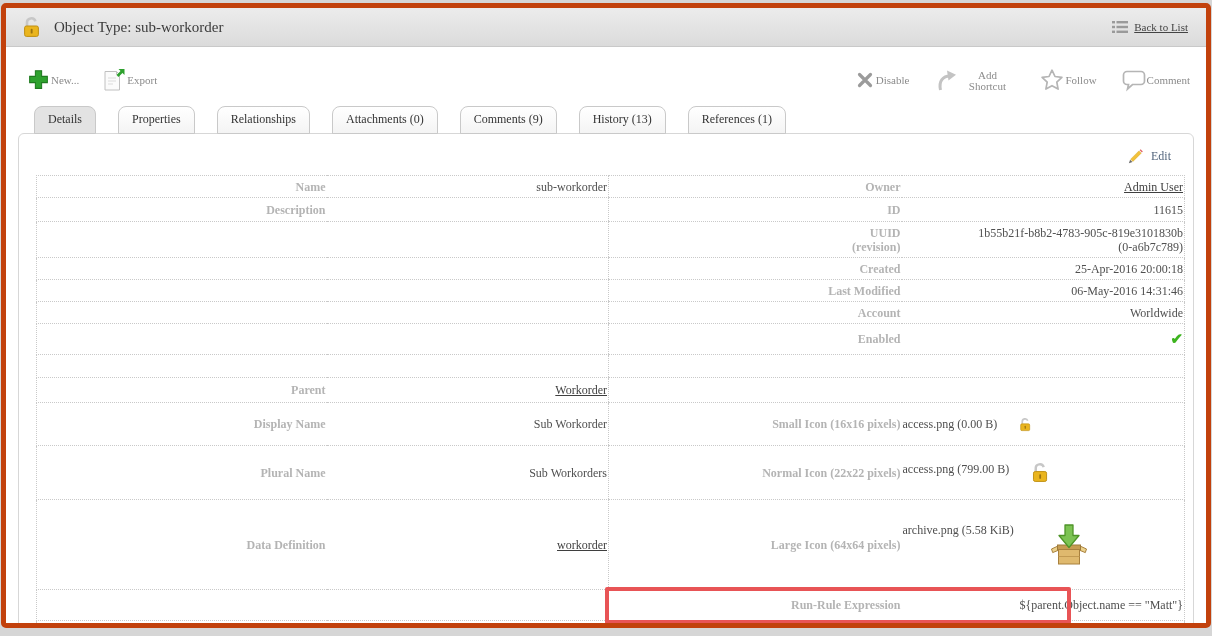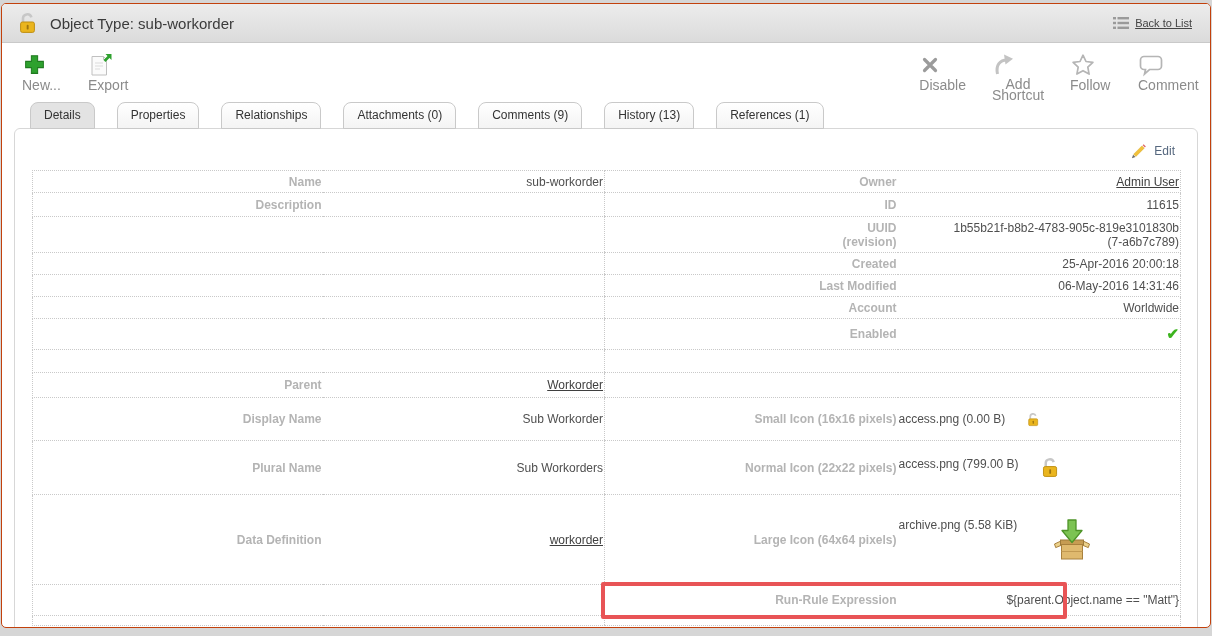--- a/index.html
+++ b/index.html
@@ -7,46 +7,47 @@
   body {
     width:1212px; height:636px;
     background:#d6d6d6;
     font-family:"Liberation Sans", sans-serif;
     -webkit-font-smoothing:antialiased;
   }
   .app {
     margin:3px 1px 0 1px;
     height:625px;
     background:#fff;
-    border:1px solid #c2410c;
+    border:5px solid #c2410c;
     border-radius:5px;
     overflow:hidden;
     position:relative;
+    font-family:Liberation Serif, serif;
   }
   
   .hdr {
     height:39px;
     background:linear-gradient(#ececec,#dbdbdb);
     border-bottom:1px solid #c9c9c9;
     display:flex; align-items:center;
     padding:0 18px 0 16px;
   }
   .hdr-title { font-size:15px; color:#3b3b3b; margin-left:12px; flex:1; }
   .back-link { display:flex; align-items:flex-start; gap:6px; font-size:11px; color:#444; cursor:pointer; }
   .back-link span { text-decoration:underline; }
   
   .toolbar {
     display:flex; justify-content:space-between;
     padding:8px 16px 2px 20px; height:59px;
   }
   .tb-group { display:flex; gap:22px; }
   .tb-group.right { gap:24px; }
   .tb-btn {
-    display:flex; flex-direction:column; align-items:flex-start;
-    font-size:14px; color:#8b8b8b; cursor:pointer; min-width:44px;
+    display:flex; flex-direction:row; align-items:center;
+    font-size:11px; color:#8b8b8b; cursor:pointer; min-width:44px;
   }
   .tb-btn .ic { height:27px; display:flex; align-items:center; justify-content:center; }
   .tb-btn .lbl { text-align:center; line-height:11px; margin-top:2px; max-width:56px; }
   
   .tabs { display:flex; gap:22px; padding-left:28px; position:relative; z-index:2; margin-bottom:-1px; }
   .tab {
     font-size:12px; color:#333;
     border:1px solid #c9c9c9;
     border-radius:8px 8px 0 0;
     padding:5px 13px 6px;
@@ -229,21 +230,21 @@
 
       <tr style="height:36px">
         <td class="l1"></td>
             <td></td>
         <td class="l2">
           <div class="flabel">UUID</div>
           <div class="flabel">(revision)</div>
         </td>
         <td class="v2">
           <div>1b55b21f-b8b2-4783-905c-819e3101830b</div>
-          <div>(7-a6b7c789)</div>
+          <div>(0-a6b7c789)</div>
         </td>
       </tr>
 
       <tr style="height:22px">
         <td class="l1"></td>
             <td></td>
         <td class="l2"><span class="flabel">Created</span></td>
         <td class="v2"><span>25-Apr-2016 20:00:18</span></td>
       </tr>
 

